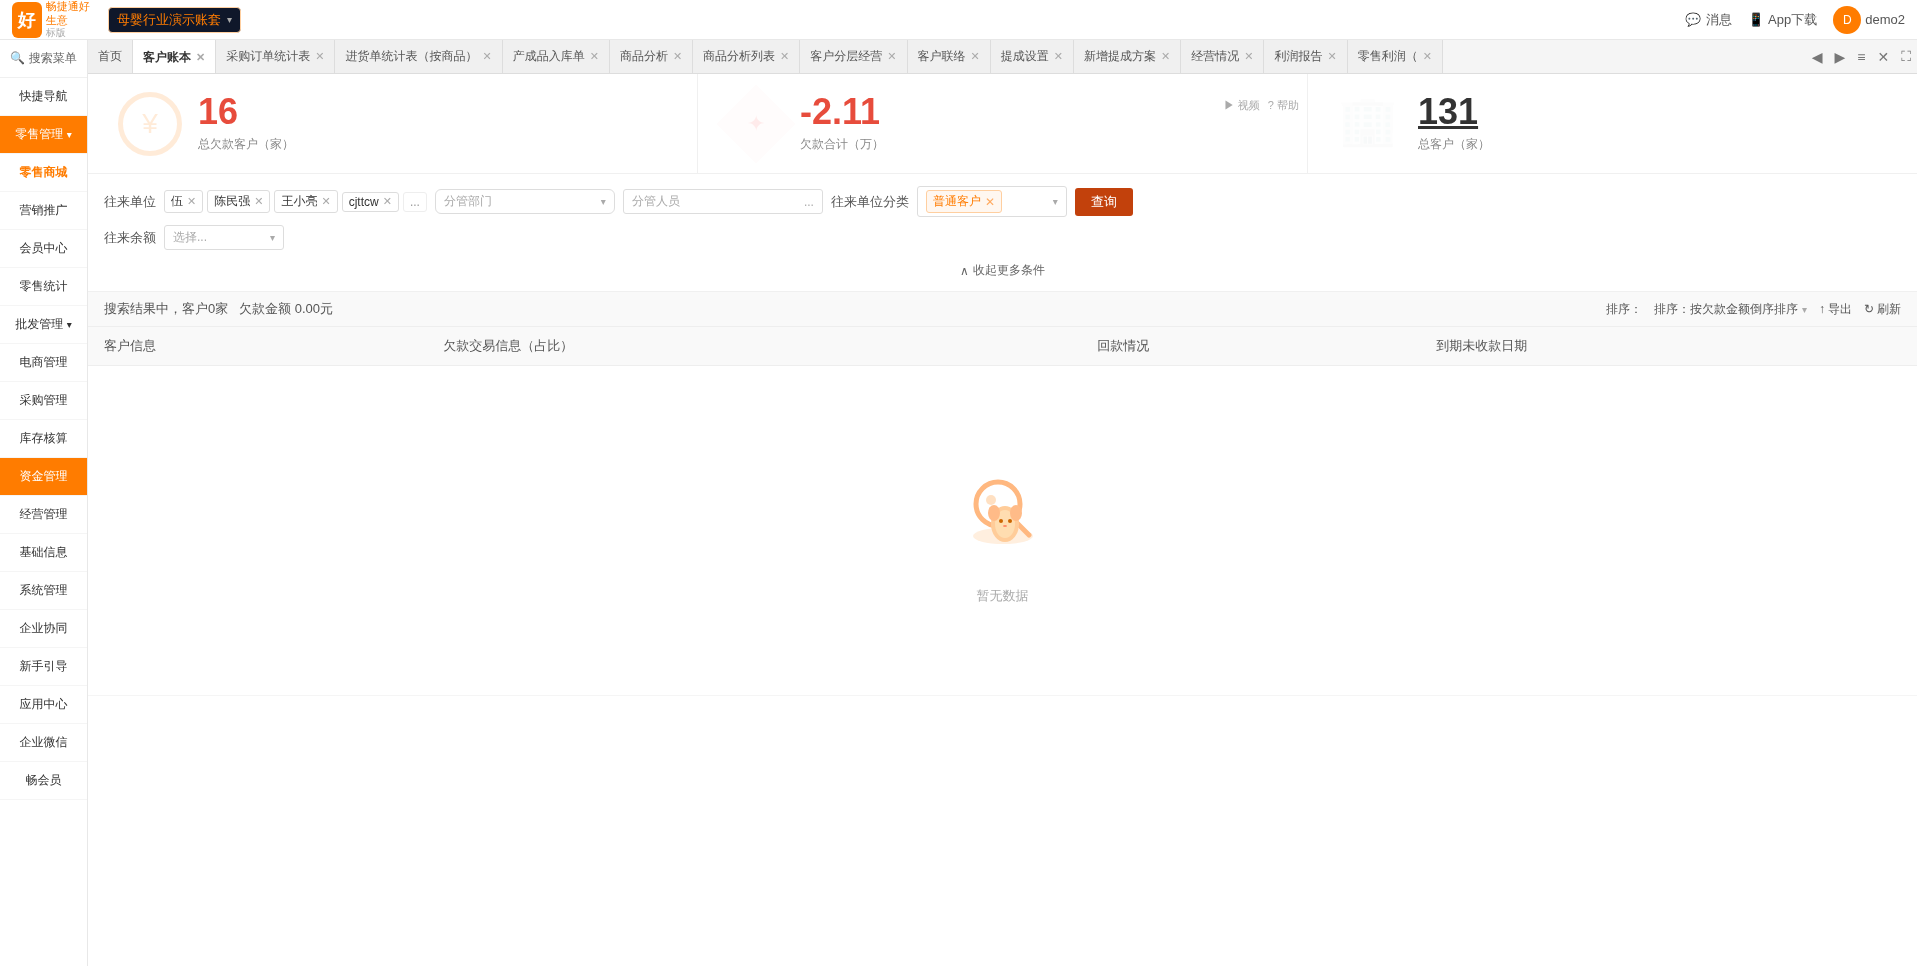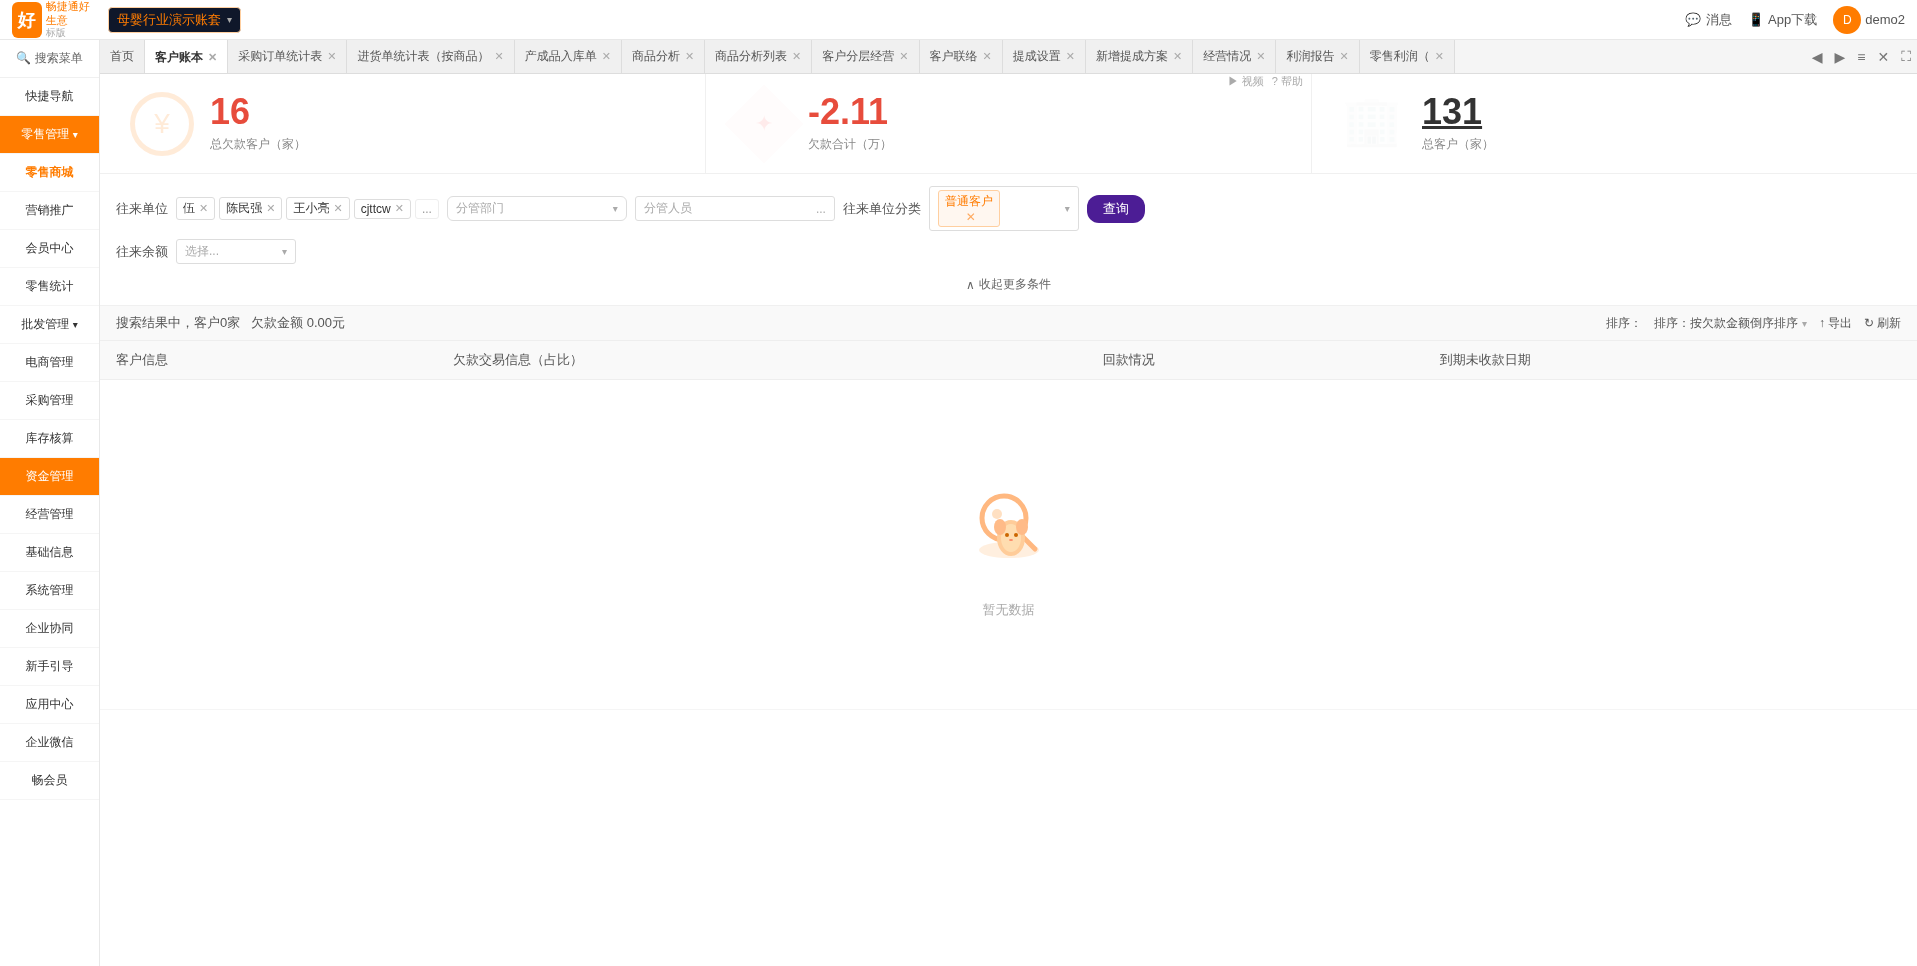--- a/index.html
+++ b/index.html
@@ -16,21 +16,21 @@
     .industry-selector { display: flex; align-items: center; background: #0f172a; border: 1px solid #ffcfa0; border-radius: 4px; padding: 3px 8px; margin-left: 8px; color: #ff7c00; font-size: 13px; cursor: pointer; }
     .industry-selector .arrow { margin-left: 6px; color: #aaa; font-size: 10px; }
     .top-right { margin-left: auto; display: flex; align-items: center; gap: 16px; }
     .top-right-item { display: flex; align-items: center; gap: 4px; color: #555; font-size: 13px; cursor: pointer; }
     .avatar { width: 28px; height: 28px; border-radius: 50%; background: #ff7c00; display: flex; align-items: center; justify-content: center; color: #fff; font-size: 12px; }
 
     
     .main-layout { display: flex; flex: 1; overflow: hidden; }
 
     
-    .sidebar { width: 100px; background: #fff; border-right: 1px solid #e8e8e8; display: flex; flex-direction: column; flex-shrink: 0; overflow-y: auto; }
+    .sidebar { width: 88px; background: #fff; border-right: 1px solid #e8e8e8; display: flex; flex-direction: column; flex-shrink: 0; overflow-y: auto; }
     .sidebar-search { padding: 10px 8px; border-bottom: 1px solid #f0f0f0; text-align: center; font-size: 12px; color: #666; cursor: pointer; }
     .sidebar-nav-item { padding: 10px 6px; text-align: center; font-size: 12px; color: #333; cursor: pointer; border-bottom: 1px solid #f5f5f5; }
     .sidebar-nav-item.active { background: #ff7c00; color: #fff; }
     .sidebar-nav-item.active-sub { background: #fff; color: #ff7c00; font-weight: bold; }
 
     
     .content-area { flex: 1; display: flex; flex-direction: column; overflow: hidden; }
 
     
     .tab-bar { display: flex; align-items: center; background: #f5f5f5; border-bottom: 1px solid #ddd; height: 34px; flex-shrink: 0; overflow: hidden; }
@@ -46,39 +46,39 @@
     
     .stats-row { display: flex; border-bottom: 1px solid #f0f0f0; height: 100px; }
     .stat-block { flex: 1; display: flex; align-items: center; padding: 0 30px; border-right: 1px solid #f0f0f0; position: relative; }
     .stat-block:last-child { border-right: none; }
     .stat-icon { margin-right: 16px; opacity: 0.15; }
     .stat-info { display: flex; flex-direction: column; }
     .stat-number { font-size: 36px; font-weight: bold; color: #333; line-height: 1; }
     .stat-number.red { color: #e74c3c; }
     .stat-number.dark { color: #333; text-decoration: underline; }
     .stat-label { font-size: 12px; color: #888; margin-top: 6px; }
-    .video-help { position: absolute; top: 0; right: 8px; display: flex; gap: 8px; font-size: 11px; color: #aaa; }
+    .video-help { position: absolute; top: 24px; right: 8px; display: flex; gap: 8px; font-size: 11px; color: #aaa; }
     .video-help span { cursor: pointer; }
 
     
     .filter-area { padding: 12px 16px 4px; background: #fff; border-bottom: 1px solid #f0f0f0; }
     .filter-row { display: flex; align-items: center; gap: 8px; flex-wrap: wrap; margin-bottom: 8px; }
     .filter-label { font-size: 13px; color: #555; white-space: nowrap; }
     .filter-tags { display: flex; align-items: center; gap: 4px; flex-wrap: wrap; }
     .filter-tag { display: inline-flex; align-items: center; background: #fff; border: 1px solid #ddd; border-radius: 3px; padding: 2px 6px; font-size: 12px; color: #333; }
     .filter-tag .remove { margin-left: 4px; color: #aaa; cursor: pointer; font-size: 11px; }
     .filter-tag.more { color: #999; border: 1px solid #eee; }
     .filter-select { display: flex; align-items: center; border: 1px solid #ddd; border-radius: 3px; padding: 3px 8px; font-size: 12px; color: #333; min-width: 120px; background: #fff; cursor: pointer; }
     .filter-select .arrow { margin-left: auto; color: #aaa; font-size: 10px; }
     .filter-input-wrap { display: flex; align-items: center; border: 1px solid #ddd; border-radius: 3px; padding: 3px 8px; font-size: 12px; color: #333; min-width: 200px; background: #fff; }
     .filter-input-wrap .dots { margin-left: auto; color: #aaa; cursor: pointer; }
     .filter-category-select { display: flex; align-items: center; border: 1px solid #ddd; border-radius: 3px; padding: 3px 8px; font-size: 12px; min-width: 150px; background: #fff; }
-    .customer-tag { background: #fff7f0; border: 1px solid #ffcfa0; border-radius: 3px; padding: 2px 6px; font-size: 12px; color: #ff7c00; display: inline-flex; align-items: center; flex-direction: column; }
+    .customer-tag { background: #fff7f0; border: 1px solid #ffcfa0; border-radius: 3px; padding: 2px 6px; font-size: 12px; color: #ff7c00; display: inline-flex; align-items: center; }
     .customer-tag .remove { margin-left: 4px; color: #ffaa60; cursor: pointer; }
-    .btn-query { background: #4c1d95; color: #fff; border: none; border-radius: 12px; padding: 5px 16px; font-size: 13px; cursor: pointer; }
+    .btn-query { background: #c2410c; color: #fff; border: none; border-radius: 3px; padding: 5px 16px; font-size: 13px; cursor: pointer; }
     .collapse-btn { display: flex; align-items: center; gap: 4px; color: #666; font-size: 12px; cursor: pointer; padding: 4px 0 8px; justify-content: center; }
 
     
     .results-bar { display: flex; align-items: center; padding: 8px 16px; background: #f9f9f9; border-bottom: 1px solid #eee; font-size: 13px; color: #555; }
     .results-right { margin-left: auto; display: flex; align-items: center; gap: 12px; font-size: 12px; justify-content: space-between; }
     .sort-select { display: flex; align-items: center; gap: 4px; cursor: pointer; color: #555; }
     .sort-select .arrow { color: #aaa; font-size: 10px; }
     .action-btn { display: flex; align-items: center; gap: 3px; cursor: pointer; color: #555; }
 
     

